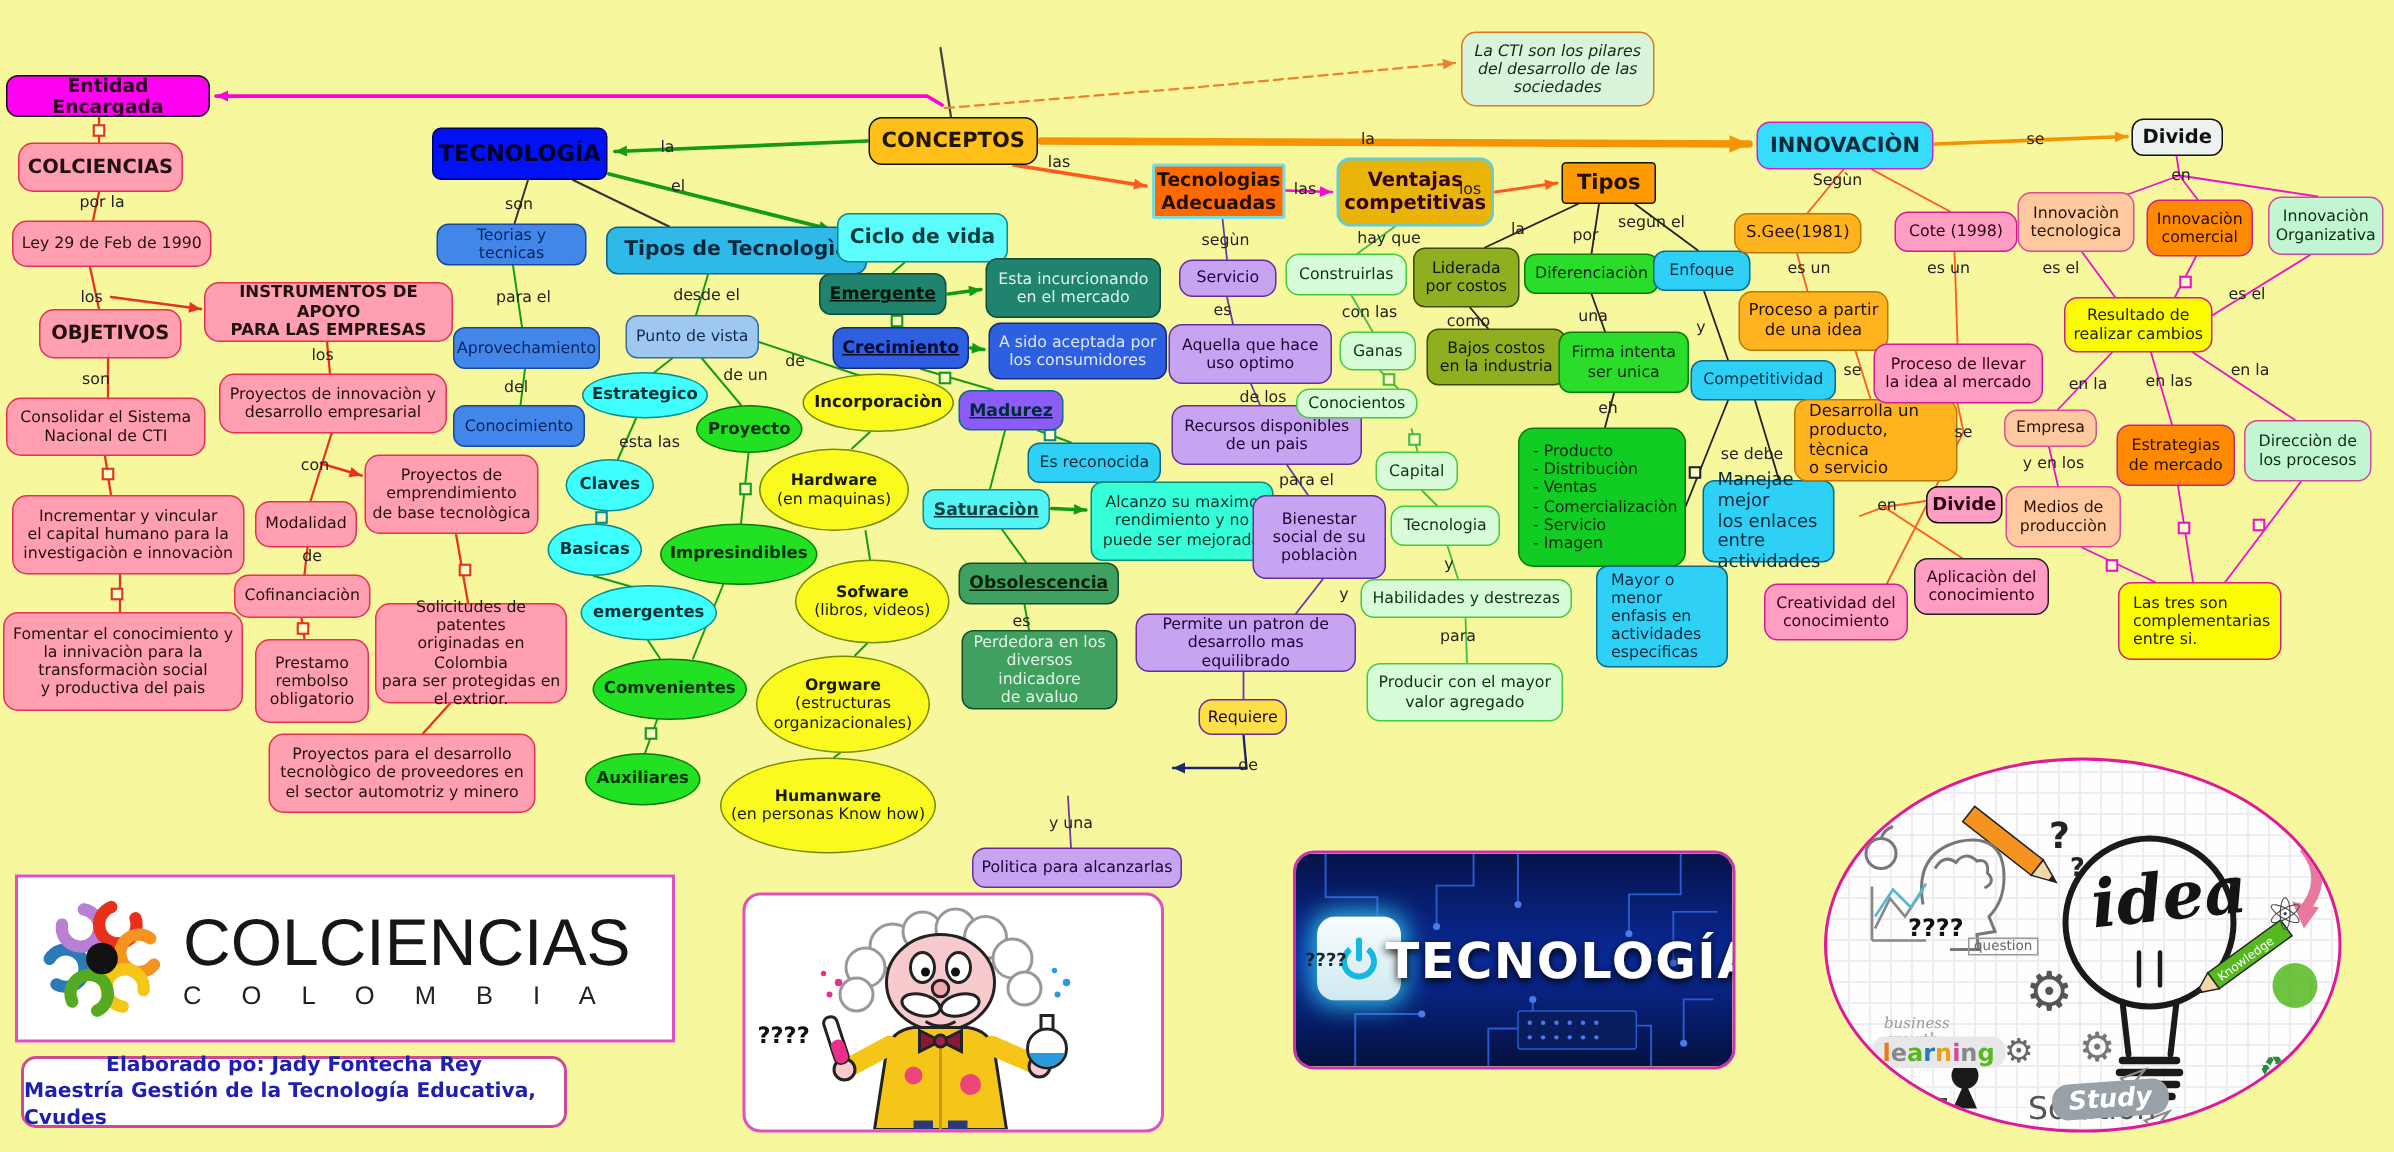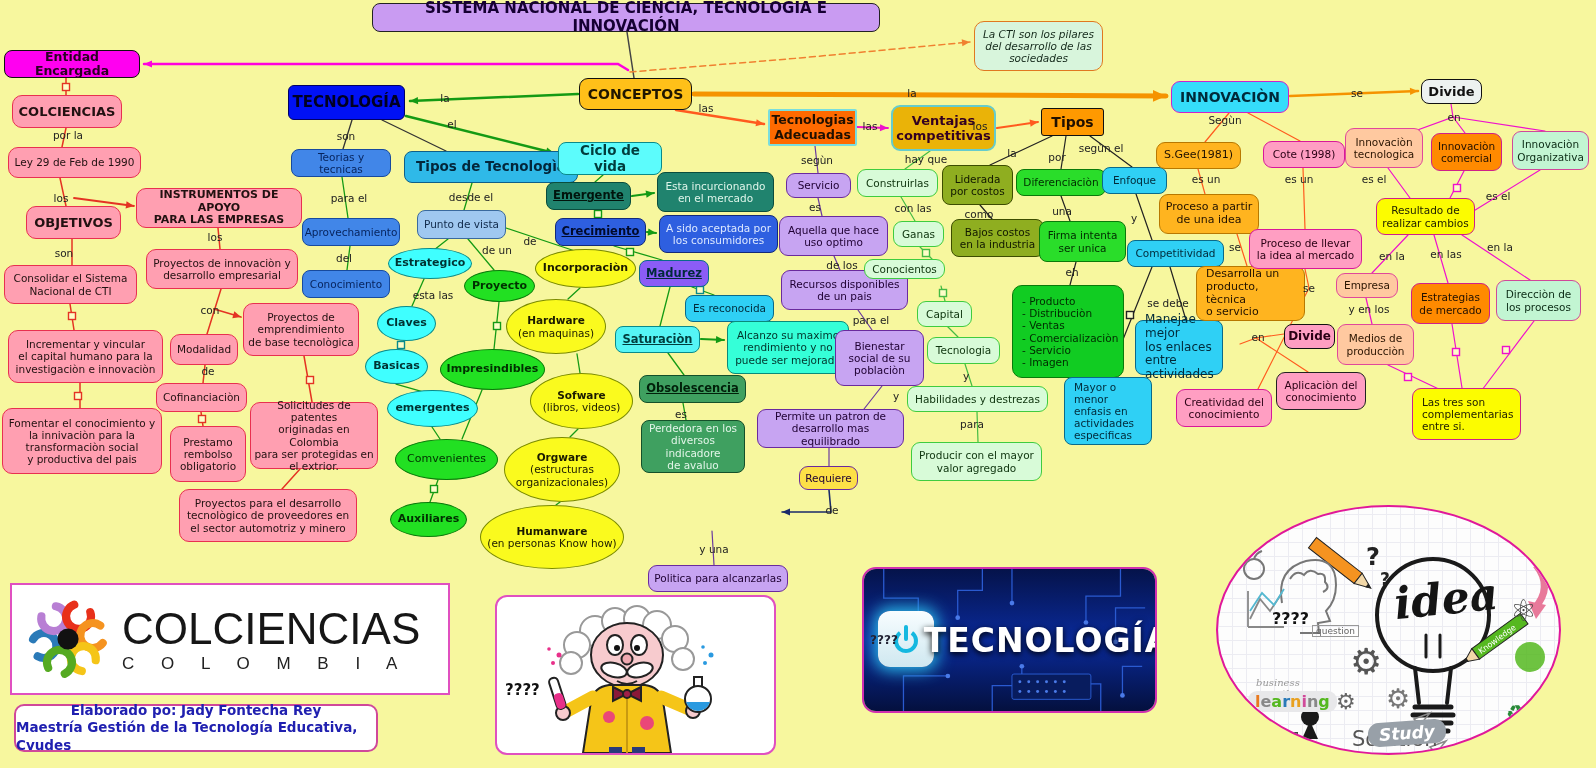--- a/index.html
+++ b/index.html
@@ -183,21 +183,20 @@
       <rect x="696.5" y="286.5" width="7" height="7" fill="#fdfdc8" stroke="#0a8a8a" stroke-width="1.4"></rect>
       <rect x="922.5" y="249.5" width="7" height="7" fill="#fdfdc8" stroke="#44bb44" stroke-width="1.4"></rect>
       <rect x="939.5" y="289.5" width="7" height="7" fill="#fdfdc8" stroke="#44bb44" stroke-width="1.4"></rect>
       <rect x="1126.5" y="311.5" width="7" height="7" fill="#fdfdc8" stroke="#222222" stroke-width="1.4"></rect>
       <rect x="1453.5" y="184.5" width="7" height="7" fill="#fdfdc8" stroke="#ee11cc" stroke-width="1.4"></rect>
       <rect x="1404.5" y="373.5" width="7" height="7" fill="#fdfdc8" stroke="#ee11cc" stroke-width="1.4"></rect>
       <rect x="1452.5" y="348.5" width="7" height="7" fill="#fdfdc8" stroke="#ee11cc" stroke-width="1.4"></rect>
       <rect x="1502.5" y="346.5" width="7" height="7" fill="#fdfdc8" stroke="#ee11cc" stroke-width="1.4"></rect>
     </svg>
   <div id="map">
-      <div class="node" style="left: 372px; top: 3px; width: 508px; height: 29px; background: rgb(201, 155, 242); border: 1.6px solid rgb(34, 34, 34); color: rgb(22, 0, 51); font-size: 15px; font-weight: bold; border-radius: 8px;">SISTEMA NACIONAL DE CIENCIA, TECNOLOGÍA E INNOVACIÓN</div>
       <div class="node" style="left: 4px; top: 50px; width: 136px; height: 28px; background: rgb(255, 0, 240); border: 1.6px solid rgb(17, 17, 17); color: rgb(42, 0, 34); font-size: 12.5px; font-weight: bold; border-radius: 8px;">Entidad Encargada</div>
       <div class="node" style="left: 12px; top: 95px; width: 110px; height: 33px; background: rgb(255, 159, 177); border: 1.6px solid rgb(232, 48, 80); color: rgb(34, 17, 17); font-size: 13px; font-weight: bold; border-radius: 10px;">COLCIENCIAS</div>
       <div class="node lbl" style="left: 46px; top: 127px; width: 44px; height: 16px; color: rgb(34, 34, 34); font-size: 10.5px; border-radius: 0px;">por la</div>
       <div class="node" style="left: 8px; top: 147px; width: 133px; height: 31px; background: rgb(255, 159, 177); border: 1.4px solid rgb(232, 48, 80); color: rgb(34, 17, 17); font-size: 10.5px; border-radius: 10px;">Ley 29 de Feb de 1990</div>
       <div class="node lbl" style="left: 48px; top: 191px; width: 26px; height: 15px; color: rgb(34, 34, 34); font-size: 10.5px; border-radius: 0px;">los</div>
       <div class="node" style="left: 26px; top: 206px; width: 95px; height: 33px; background: rgb(255, 159, 177); border: 1.6px solid rgb(232, 48, 80); color: rgb(34, 17, 17); font-size: 13px; font-weight: bold; border-radius: 10px;">OBJETIVOS</div>
       <div class="node lbl" style="left: 50px; top: 246px; width: 28px; height: 15px; color: rgb(34, 34, 34); font-size: 10.5px; border-radius: 0px;">son</div>
       <div class="node" style="left: 4px; top: 265px; width: 133px; height: 39px; background: rgb(255, 159, 177); border: 1.4px solid rgb(232, 48, 80); color: rgb(34, 17, 17); font-size: 10.5px; border-radius: 10px;">Consolidar el Sistema
 Nacional de CTI</div>
       <div class="node" style="left: 8px; top: 330px; width: 155px; height: 53px; background: rgb(255, 159, 177); border: 1.4px solid rgb(232, 48, 80); color: rgb(34, 17, 17); font-size: 10.5px; border-radius: 10px;">Incrementar y vincular
@@ -241,31 +240,31 @@
       <div class="node" style="left: 404px; top: 151px; width: 174px; height: 32px; background: rgb(47, 185, 232); border: 1.5px solid rgb(15, 95, 136); color: rgb(3, 38, 58); font-size: 13.5px; font-weight: bold; border-radius: 8px;">Tipos de Tecnologìa</div>
       <div class="node lbl" style="left: 444px; top: 190px; width: 54px; height: 15px; color: rgb(34, 34, 34); font-size: 10.5px; border-radius: 0px;">desde el</div>
       <div class="node" style="left: 417px; top: 210px; width: 89px; height: 29px; background: rgb(159, 200, 240); border: 1.4px solid rgb(58, 106, 158); color: rgb(16, 42, 74); font-size: 10.5px; border-radius: 8px;">Punto de vista</div>
       <div class="node lbl" style="left: 478px; top: 243px; width: 38px; height: 15px; color: rgb(34, 34, 34); font-size: 10.5px; border-radius: 0px;">de un</div>
       <div class="node lbl" style="left: 520px; top: 234px; width: 20px; height: 15px; color: rgb(34, 34, 34); font-size: 10.5px; border-radius: 0px;">de</div>
       <div class="node lbl" style="left: 408px; top: 288px; width: 50px; height: 15px; color: rgb(34, 34, 34); font-size: 10.5px; border-radius: 0px;">esta las</div>
       <div class="node" style="left: 388px; top: 248px; width: 84px; height: 31px; background: rgb(63, 255, 255); border: 1.4px solid rgb(10, 138, 138); color: rgb(0, 51, 51); font-size: 11px; font-weight: bold; border-radius: 50%;">Estrategico</div>
       <div class="node" style="left: 377px; top: 306px; width: 59px; height: 35px; background: rgb(63, 255, 255); border: 1.4px solid rgb(10, 138, 138); color: rgb(0, 51, 51); font-size: 11px; font-weight: bold; border-radius: 50%;">Claves</div>
       <div class="node" style="left: 365px; top: 349px; width: 63px; height: 35px; background: rgb(63, 255, 255); border: 1.4px solid rgb(10, 138, 138); color: rgb(0, 51, 51); font-size: 11px; font-weight: bold; border-radius: 50%;">Basicas</div>
       <div class="node" style="left: 387px; top: 390px; width: 91px; height: 37px; background: rgb(63, 255, 255); border: 1.4px solid rgb(10, 138, 138); color: rgb(0, 51, 51); font-size: 11px; font-weight: bold; border-radius: 50%;">emergentes</div>
-      <div class="node" style="left: 395px; top: 439px; width: 103px; height: 41px; background: rgb(34, 224, 34); border: 1.4px solid rgb(10, 122, 10); color: rgb(1, 47, 1); font-size: 11px; font-weight: normal; border-radius: 50%;">Comvenientes</div>
+      <div class="node" style="left: 395px; top: 439px; width: 103px; height: 41px; background: rgb(34, 224, 34); border: 1.4px solid rgb(10, 122, 10); color: rgb(1, 47, 1); font-size: 11px; font-weight: bold; border-radius: 50%;">Comvenientes</div>
       <div class="node" style="left: 390px; top: 502px; width: 77px; height: 35px; background: rgb(34, 224, 34); border: 1.4px solid rgb(10, 122, 10); color: rgb(1, 47, 1); font-size: 11px; font-weight: bold; border-radius: 50%;">Auxiliares</div>
       <div class="node" style="left: 464px; top: 270px; width: 71px; height: 32px; background: rgb(34, 224, 34); border: 1.4px solid rgb(10, 122, 10); color: rgb(1, 47, 1); font-size: 11px; font-weight: bold; border-radius: 50%;">Proyecto</div>
       <div class="node" style="left: 440px; top: 349px; width: 105px; height: 41px; background: rgb(34, 224, 34); border: 1.4px solid rgb(10, 122, 10); color: rgb(1, 47, 1); font-size: 11px; font-weight: bold; border-radius: 50%;">Impresindibles</div>
       <div class="node" style="left: 535px; top: 249px; width: 101px; height: 39px; background: rgb(250, 250, 30); border: 1.4px solid rgb(122, 138, 0); color: rgb(26, 26, 0); font-size: 11px; font-weight: bold; border-radius: 50%;">Incorporaciòn</div>
       <div class="node stack" style="left: 506px; top: 299px; width: 100px; height: 55px; background: rgb(250, 250, 30); border: 1.4px solid rgb(122, 138, 0); color: rgb(26, 26, 0); font-size: 10.5px; border-radius: 50%;"><b>Hardware</b><span>(en maquinas)</span></div>
       <div class="node stack" style="left: 530px; top: 373px; width: 103px; height: 56px; background: rgb(250, 250, 30); border: 1.4px solid rgb(122, 138, 0); color: rgb(26, 26, 0); font-size: 10.5px; border-radius: 50%;"><b>Sofware</b><span>(libros, videos)</span></div>
       <div class="node stack" style="left: 504px; top: 437px; width: 116px; height: 65px; background: rgb(250, 250, 30); border: 1.4px solid rgb(122, 138, 0); color: rgb(26, 26, 0); font-size: 10.5px; border-radius: 50%;"><b>Orgware</b><span>(estructuras
 organizacionales)</span></div>
       <div class="node stack" style="left: 480px; top: 505px; width: 144px; height: 64px; background: rgb(250, 250, 30); border: 1.4px solid rgb(122, 138, 0); color: rgb(26, 26, 0); font-size: 10.5px; border-radius: 50%;"><b>Humanware</b><span>(en personas Know how)</span></div>
-      <div class="node" style="left: 558px; top: 142px; width: 104px; height: 33px; background: rgb(92, 252, 252); border: 1.5px solid rgb(10, 138, 138); color: rgb(1, 61, 61); font-size: 13.5px; font-weight: bold; border-radius: 8px;">Ciclo de vida</div>
+      <div class="node" style="left: 558px; top: 142px; width: 114px; height: 33px; background: rgb(92, 252, 252); border: 1.5px solid rgb(10, 138, 138); color: rgb(1, 61, 61); font-size: 13.5px; font-weight: bold; border-radius: 8px;">Ciclo de vida</div>
       <div class="node" style="left: 546px; top: 182px; width: 85px; height: 28px; background: rgb(32, 131, 110); border: 1.4px solid rgb(10, 77, 61); color: rgb(1, 20, 12); font-size: 11.5px; font-weight: bold; text-decoration: underline; border-radius: 8px;">Emergente</div>
       <div class="node" style="left: 657px; top: 172px; width: 117px; height: 40px; background: rgb(32, 131, 110); border: 1.4px solid rgb(10, 77, 61); color: rgb(223, 245, 234); font-size: 10.5px; border-radius: 8px;">Esta incurcionando
 en el mercado</div>
       <div class="node" style="left: 555px; top: 218px; width: 91px; height: 28px; background: rgb(46, 95, 224); border: 1.4px solid rgb(19, 42, 122); color: rgb(1, 10, 42); font-size: 11.5px; font-weight: bold; text-decoration: underline; border-radius: 8px;">Crecimiento</div>
       <div class="node" style="left: 659px; top: 215px; width: 119px; height: 38px; background: rgb(46, 95, 224); border: 1.4px solid rgb(19, 42, 122); color: rgb(220, 232, 255); font-size: 10.5px; border-radius: 8px;">A sido aceptada por
 los consumidores</div>
       <div class="node" style="left: 639px; top: 260px; width: 70px; height: 27px; background: #8b5cf6; border: 1.4px solid rgb(10, 106, 138); color: rgb(1, 42, 58); font-size: 11.5px; font-weight: bold; text-decoration: underline; border-radius: 8px;">Madurez</div>
       <div class="node" style="left: 685px; top: 295px; width: 89px; height: 27px; background: rgb(47, 208, 245); border: 1.4px solid rgb(10, 106, 138); color: rgb(1, 42, 58); font-size: 10.5px; border-radius: 8px;">Es reconocida</div>
       <div class="node" style="left: 615px; top: 326px; width: 85px; height: 27px; background: rgb(85, 245, 245); border: 1.4px solid rgb(10, 138, 138); color: rgb(1, 61, 61); font-size: 11.5px; font-weight: bold; text-decoration: underline; border-radius: 8px;">Saturaciòn</div>
       <div class="node" style="left: 727px; top: 321px; width: 122px; height: 53px; background: rgb(53, 255, 216); border: 1.4px solid rgb(10, 138, 122); color: rgb(1, 51, 42); font-size: 10.5px; border-radius: 8px;">Alcanzo su maximo

